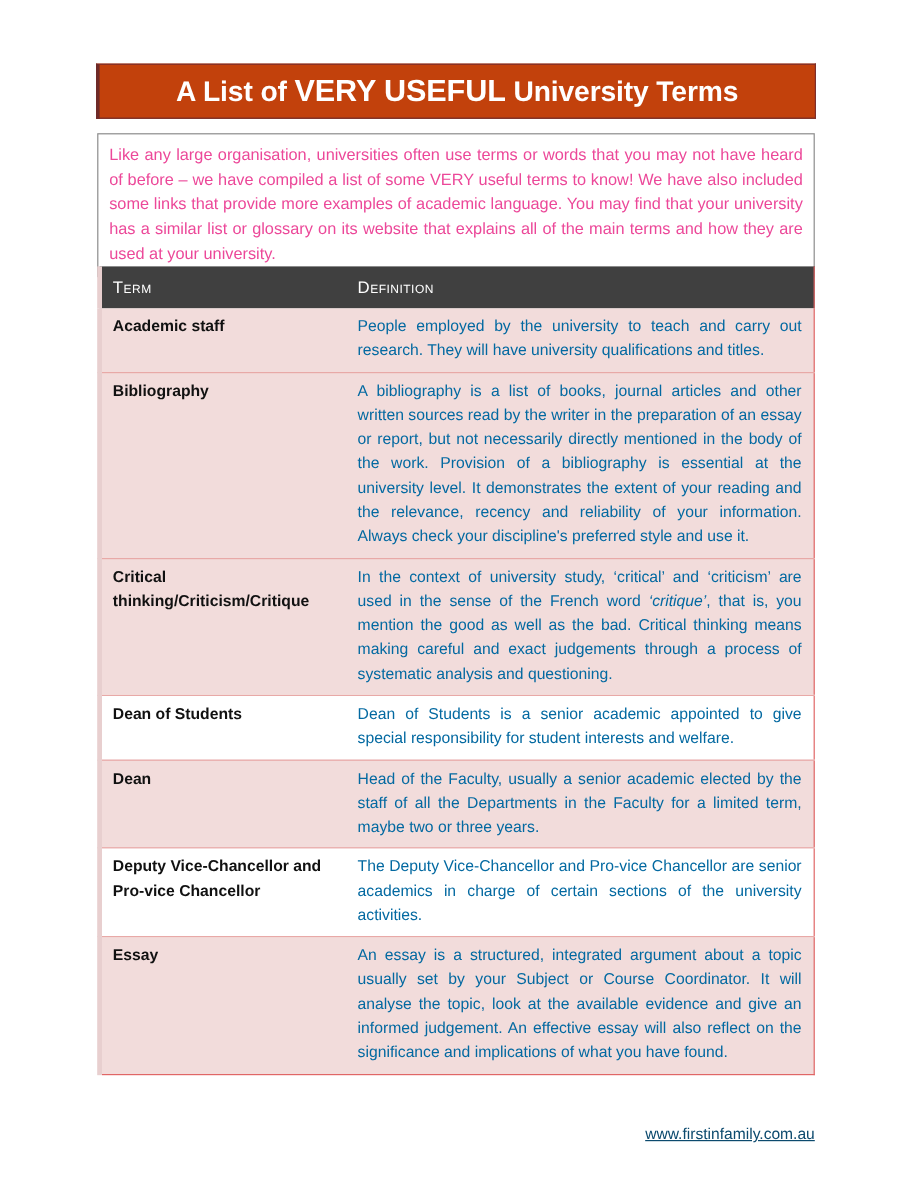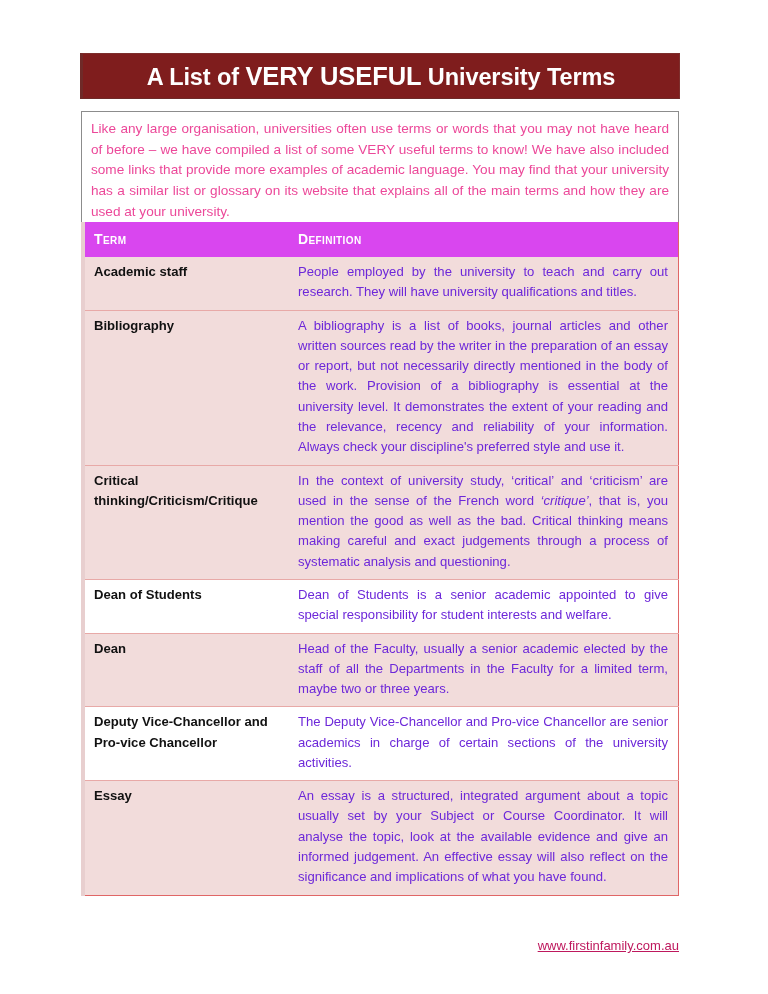--- a/index.html
+++ b/index.html
@@ -26,21 +26,21 @@
   .banner-wrap {
     position: absolute;
     left: 80px;
     top: 53px;
     width: 600px;
     height: 46px;
   }
   .banner {
     width: 100%;
     height: 100%;
-    background: #7f1d1d;
+    background: #c2410c;
     border-left: 3px solid #6f2a28;
     border-top: 1px solid #7d2e2c;
     border-bottom: 1px solid #6f2a28;
     border-right: 1px solid #7d2e2c;
     box-sizing: border-box;
     display: flex;
     align-items: center;
     justify-content: center;
   }
   .banner-title {
@@ -85,25 +85,25 @@
     border-collapse: collapse;
     table-layout: fixed;
     border-left: 4px solid #e8cfcf;
     border-right: 1px solid #e06666;
     border-bottom: 1px solid #e06666;
   }
   table.glossary col.term-col { width: 207px; }
   table.glossary col.def-col { width: auto; }
 
   thead th {
-    background: #d946ef;
+    background: #404040;
     color: #ffffff;
     text-align: left;
     padding: 9px 0 10px 9px;
-    font-weight: 700;
+    font-weight: 400;
     font-size: 14px;
     font-variant: small-caps;
     letter-spacing: 0.4px;
     border: none;
   }
   thead th.def-head { padding-left: 8px; }
 
   tbody tr.row-pink td { background: #f2dcdb; }
   tbody tr.row-white td { background: #ffffff; }
 
@@ -120,35 +120,35 @@
     font-weight: 700;
     padding-left: 9px;
     padding-right: 6px;
     color: #111111;
     margin-top: 12px;
   }
   td.definition {
     text-align: justify;
     padding-left: 8px;
     padding-right: 10px;
-    color: #6d28d9;
+    color: #0369a1;
   }
   td.definition em { font-style: italic; }
 
   
   .footer {
     position: absolute;
     left: 81px;
     top: 936px;
     width: 598px;
     text-align: right;
   }
   .footer-link {
     font-size: 13px;
-    color: #be185d;
+    color: #0c4a6e;
     text-decoration: underline;
   }
 </style>
 </head>
 <body>
 
 <div class="page">
 
   <div class="banner-wrap">
     <div class="banner">

